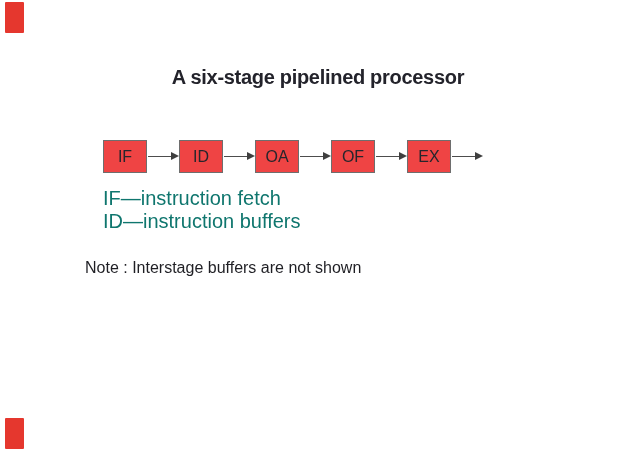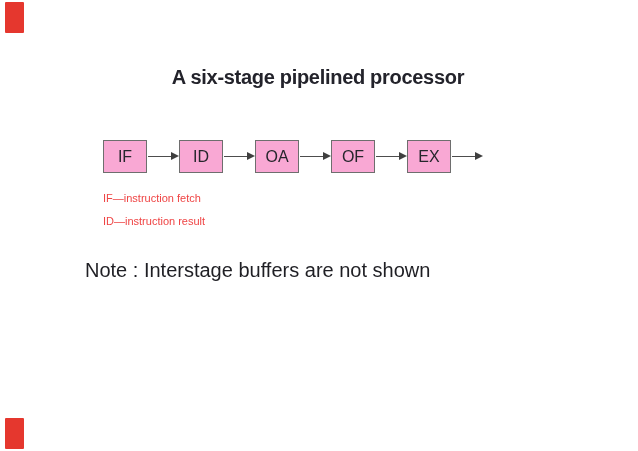--- a/index.html
+++ b/index.html
@@ -44,21 +44,21 @@
     left: 103px;
     top: 140px;
     height: 33px;
     display: flex;
     align-items: center;
   }
   .stage-box {
     width: 42px;
     height: 31px;
     border: 1px solid #6e6e6e;
-    background: #f9a8d4;
+    background: #ef4444;
     display: flex;
     align-items: center;
     justify-content: center;
     font-size: 16px;
     font-weight: 500;
     color: #26262c;
     box-sizing: content-box;
   }
   .flow-arrow {
     position: relative;
@@ -85,35 +85,35 @@
     width: 0;
     height: 0;
     border-left: 8px solid #3f3f3f;
     border-top: 4.5px solid transparent;
     border-bottom: 4.5px solid transparent;
   }
 
   
   .legend-col {
     position: absolute;
-    font-size: 11px;
+    font-size: 20px;
     font-weight: 500;
-    color: #ef4444;
+    color: #0f766e;
     line-height: 23px;
     white-space: nowrap;
   }
   .legend-col.left  { left: 103px; top: 187px; }
   .legend-col.right { left: 408px; top: 189px; }
 
   
   .note-line {
     position: absolute;
     left: 85px;
     top: 259px;
-    font-size: 20px;
+    font-size: 16px;
     font-weight: 500;
     color: #1f1f24;
     white-space: nowrap;
   }
 </style>
 </head>
 <body>
 
 <div id="screen">
 
@@ -130,19 +130,19 @@
     <div class="stage-box">OA</div>
     <div class="flow-arrow"></div>
     <div class="stage-box">OF</div>
     <div class="flow-arrow"></div>
     <div class="stage-box">EX</div>
     <div class="flow-arrow"></div>
   </div>
 
   <div class="legend-col left">
     <div>IF—instruction fetch</div>
-    <div>ID—instruction result</div>
+    <div>ID—instruction buffers</div>
   </div>
 
 
   <div class="note-line">Note : Interstage buffers are not shown</div>
 
 </div>
 
 </body></html>

